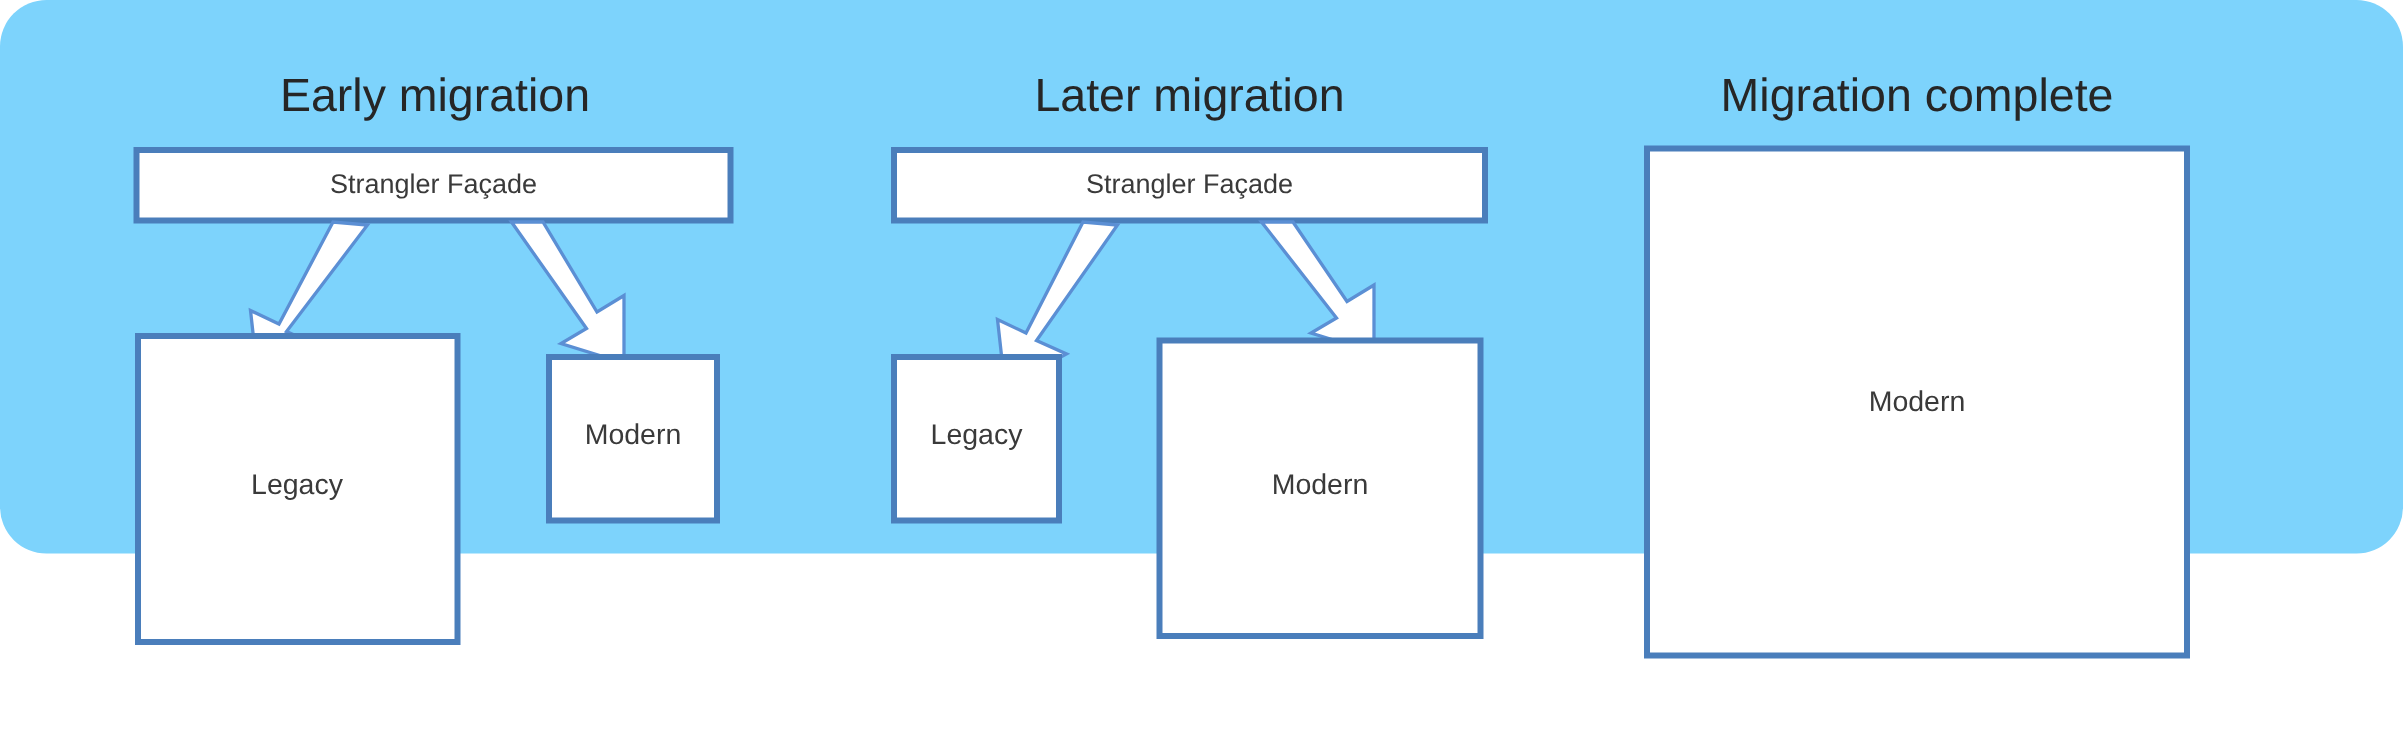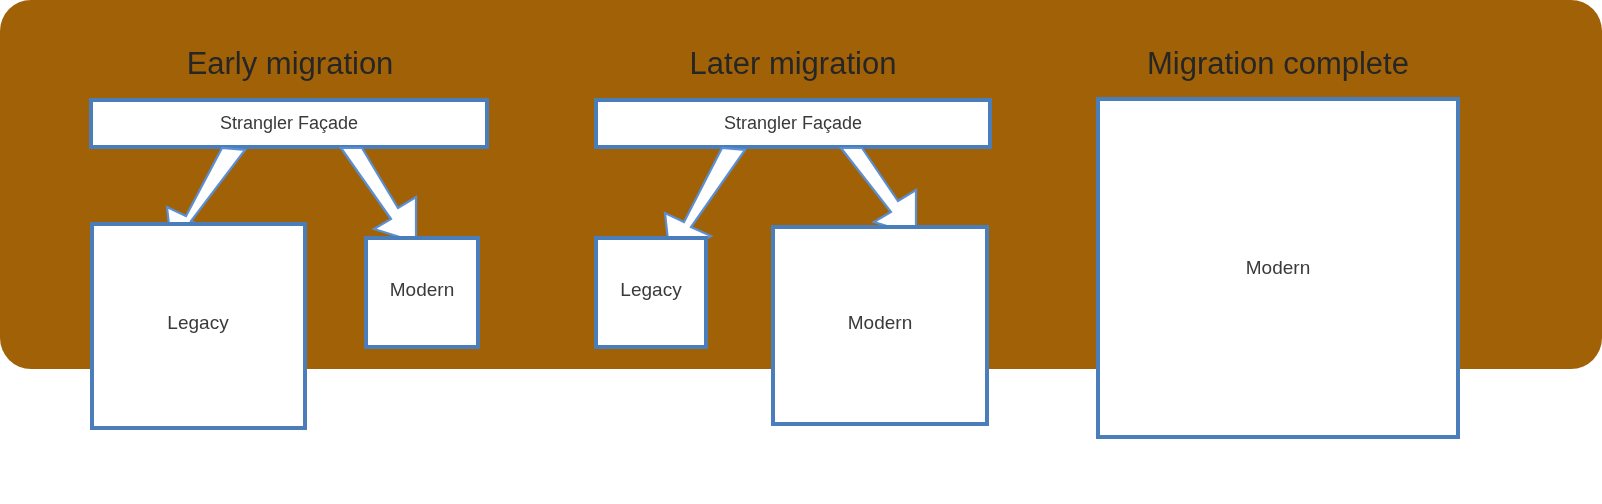--- a/index.html
+++ b/index.html
@@ -10,21 +10,21 @@
   body {
     width: 1602px;
     height: 504px;
     overflow: hidden;
     font-family: "Liberation Sans", sans-serif;
   }
   #diagram-root {
     position: relative;
     width: 1602px;
     height: 369px;
-    background: #a16207;
+    background: #7dd3fc;
     border-radius: 31px;
   }
   svg.diagram-canvas {
     position: absolute;
     top: 0;
     left: 0;
     width: 1602px;
     height: 504px;
     display: block;
   }

